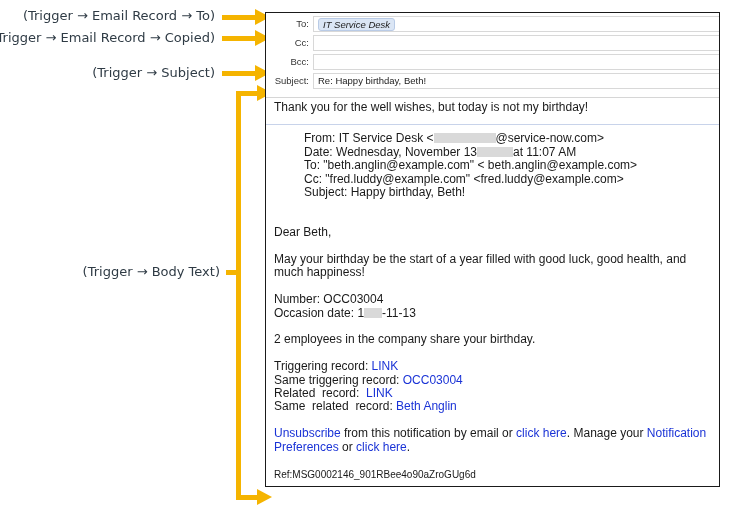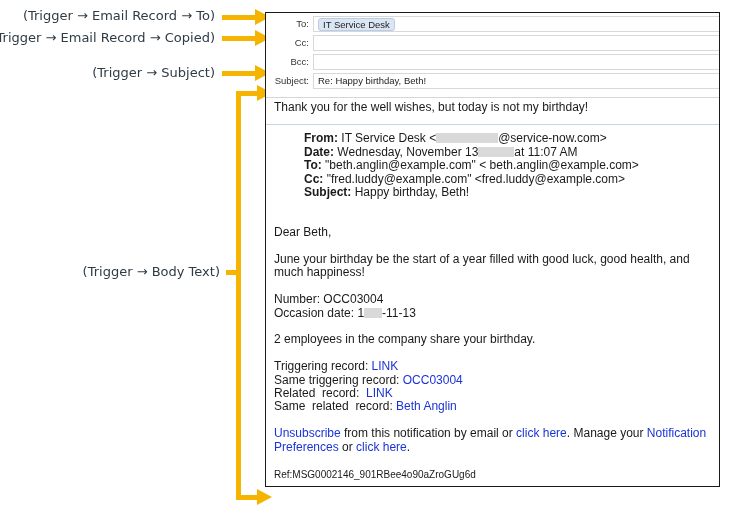--- a/index.html
+++ b/index.html
@@ -5,25 +5,25 @@
     html, body { margin: 0; padding: 0; background: #ffffff; }
     body { width: 737px; height: 511px; position: relative; overflow: hidden; font-family: "Liberation Sans", sans-serif; }
     .annot { position: absolute; font-family: "DejaVu Sans", sans-serif; font-size: 13px; color: #2f3b45; white-space: nowrap; }
     .arrow-shaft { position: absolute; background: #f5b400; height: 5px; }
     .arrow-head { position: absolute; width: 0; height: 0; border-top: 8px solid transparent; border-bottom: 8px solid transparent; border-left: 15px solid #f5b400; }
     .vbar { position: absolute; background: #f5b400; width: 5px; }
     .frame { position: absolute; left: 265px; top: 12px; width: 455px; height: 475px; border: 1.5px solid #1a1a1a; background: #fff; box-sizing: border-box; }
     .hdr-row { position: absolute; left: 0; right: 0; height: 17px; }
     .hdr-label { position: absolute; right: 410px; top: 2px; font-size: 9.5px; color: #333; font-family: "Liberation Sans", sans-serif; }
     .hdr-input { position: absolute; left: 47px; right: 0; top: 0; height: 16px; border: 1px solid #d8d8d8; border-right: none; background: #fff; box-sizing: border-box; font-size: 9.5px; color: #222; padding-left: 4px; line-height: 14px; font-family: "Liberation Sans", sans-serif; }
-    .chip { display: inline-block; background: #dbe6f5; border: 1px solid #b9cbe6; border-radius: 3px; padding: 0 4px; line-height: 11px; font-size: 9.5px; margin-top: 1px; }
+    .chip { display: inline-block; background: #dbe6f5; border: 1px solid #b9cbe6; border-radius: 3px; padding: 0 4px; line-height: 11px; font-size: 9.5px; margin-top: 1px; font-style: italic; }
     .hdr-sep { position: absolute; left: 0; right: 0; top: 84px; height: 1px; background: #d6d6d6; }
     .body { position: absolute; left: 8px; top: 88px; right: 6px; font-family: "Liberation Sans", sans-serif; font-size: 12px; color: #1a1a1a; line-height: 13.4px; }
     .quote-sep { height: 1px; background: #c8d3ea; margin: 10px -6px 7px -8px; }
-    .b { font-weight: bold; padding-left: 30px; }
+    .b { font-weight: normal; padding-left: 30px; }
     .redact { display: inline-block; background: #d9d9d9; height: 10px; vertical-align: -1px; }
     a { color: #1a33d6; }
     p { margin: 0; }
     .gap { height: 13.4px; }
   </style>
 </head>
 <body>
 
 <div class="annot" style="right:522px; top:8px;">(Trigger → Email Record → To)</div>
 <div class="arrow-shaft" style="left:222px; top:15px; width:34px;"></div>
@@ -71,21 +71,21 @@
     <p><span class="b">From:</span><span> IT Service Desk &lt;</span><span class="redact" style="width:62px;"></span><span>@service-now.com&gt;</span></p>
     <p><span class="b">Date:</span><span> Wednesday, November 13</span><span class="redact" style="width:36px;"></span><span>at 11:07 AM</span></p>
     <p><span class="b">To:</span><span> "beth.anglin@example.com" &lt; beth.anglin@example.com&gt;</span></p>
     <p><span class="b">Cc:</span><span> "fred.luddy@example.com" &lt;fred.luddy@example.com&gt;</span></p>
     <p><span class="b">Subject:</span><span> Happy birthday, Beth!</span></p>
 
     <div class="gap"></div>
       <div class="gap"></div>
     <p>Dear Beth,</p>
     <div class="gap"></div>
-    <p>June your birthday be the start of a year filled with good luck, good health, and much happiness!</p>
+    <p>May your birthday be the start of a year filled with good luck, good health, and much happiness!</p>
     <div class="gap"></div>
     <p>Number: OCC03004</p>
     <p><span>Occasion date: 1</span><span class="redact" style="width:18px;"></span><span>-11-13</span></p>
     <div class="gap"></div>
     <p>2 employees in the company share your birthday.</p>
     <div class="gap"></div>
     <p><span>Triggering record: </span><a>LINK</a></p>
     <p><span>Same triggering record: </span><a>OCC03004</a></p>
     <p style="white-space:pre;"><span>Related  record:  </span><a>LINK</a></p>
     <p style="white-space:pre;"><span>Same  related  record: </span><a>Beth Anglin</a></p>

